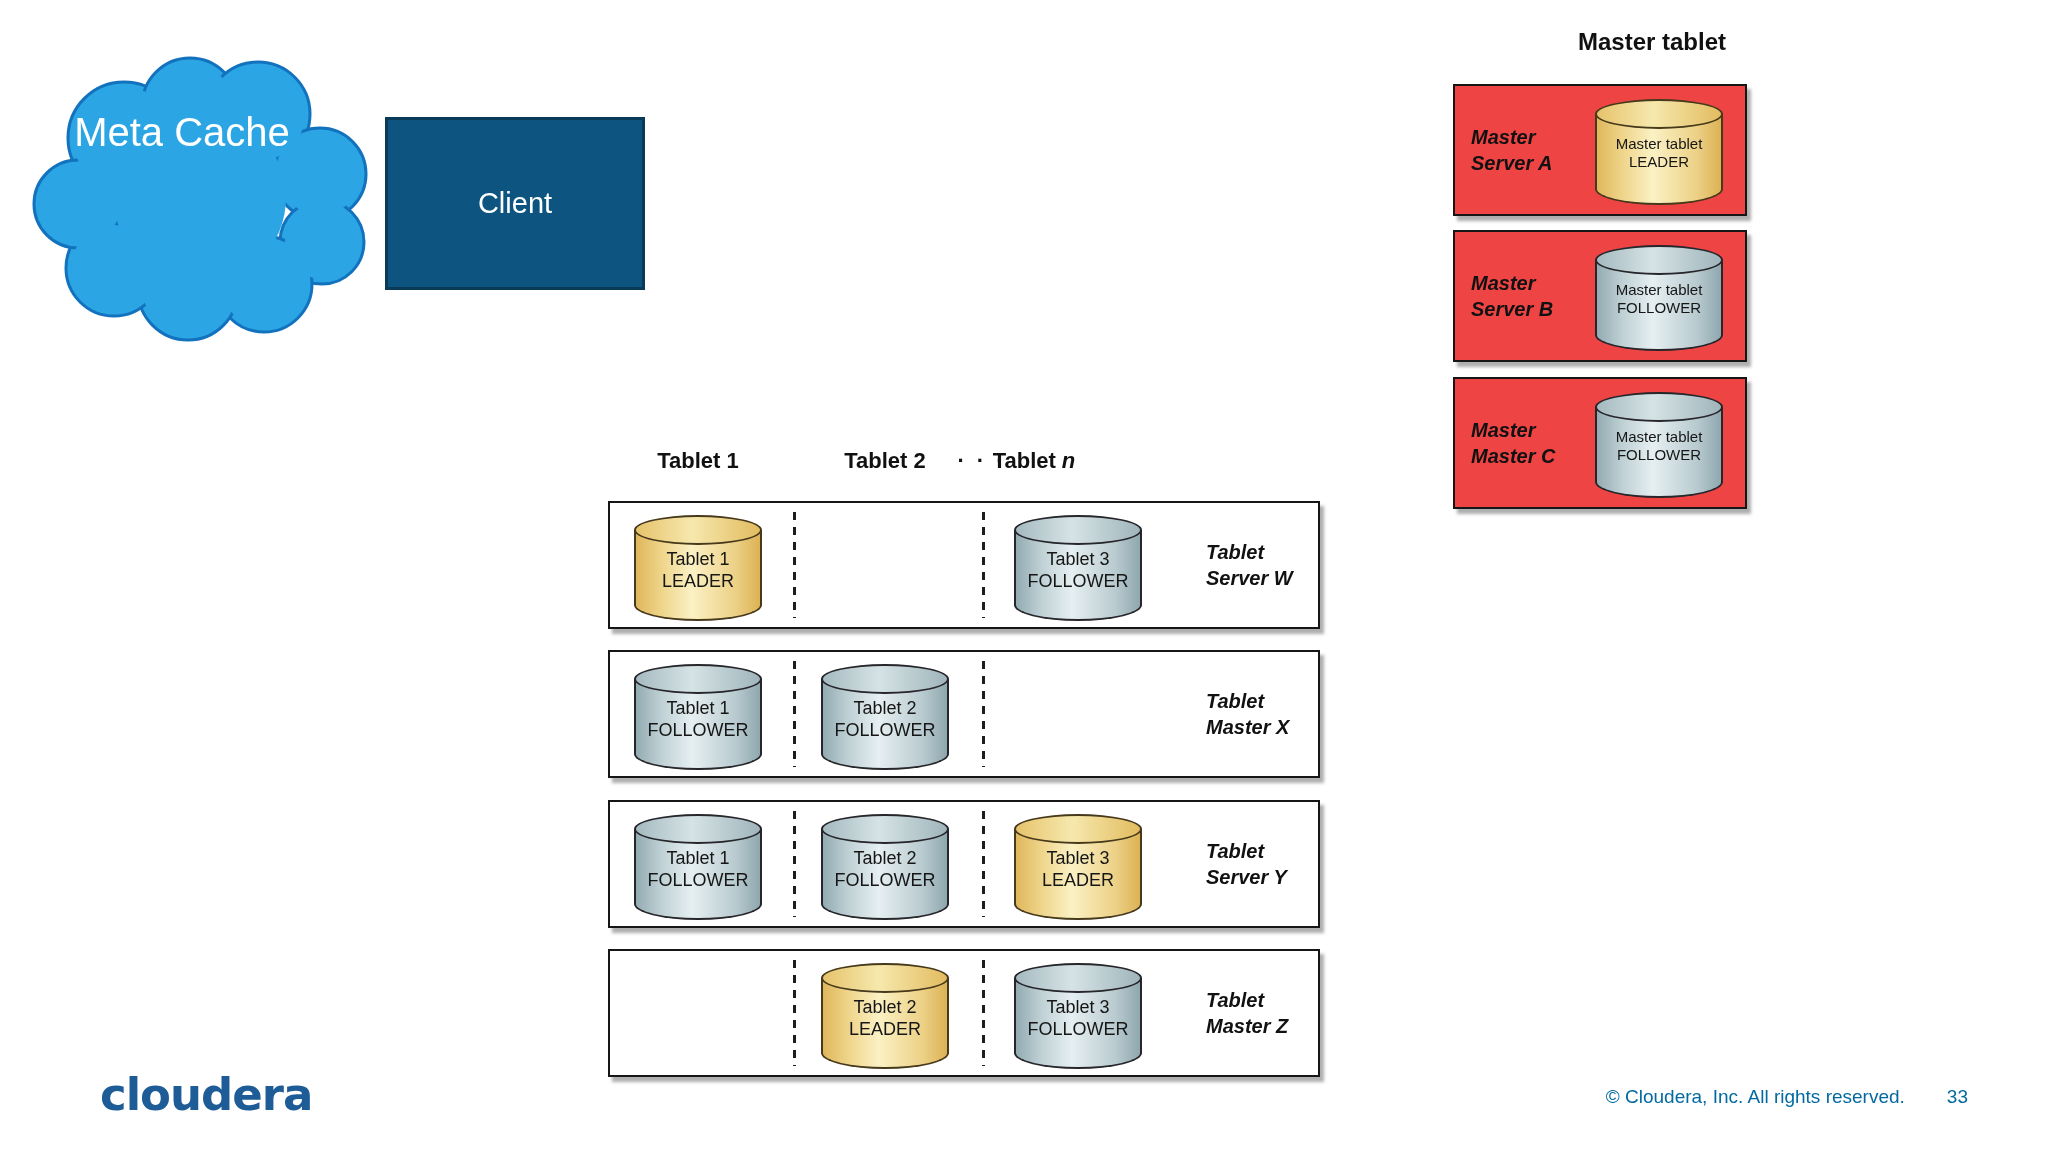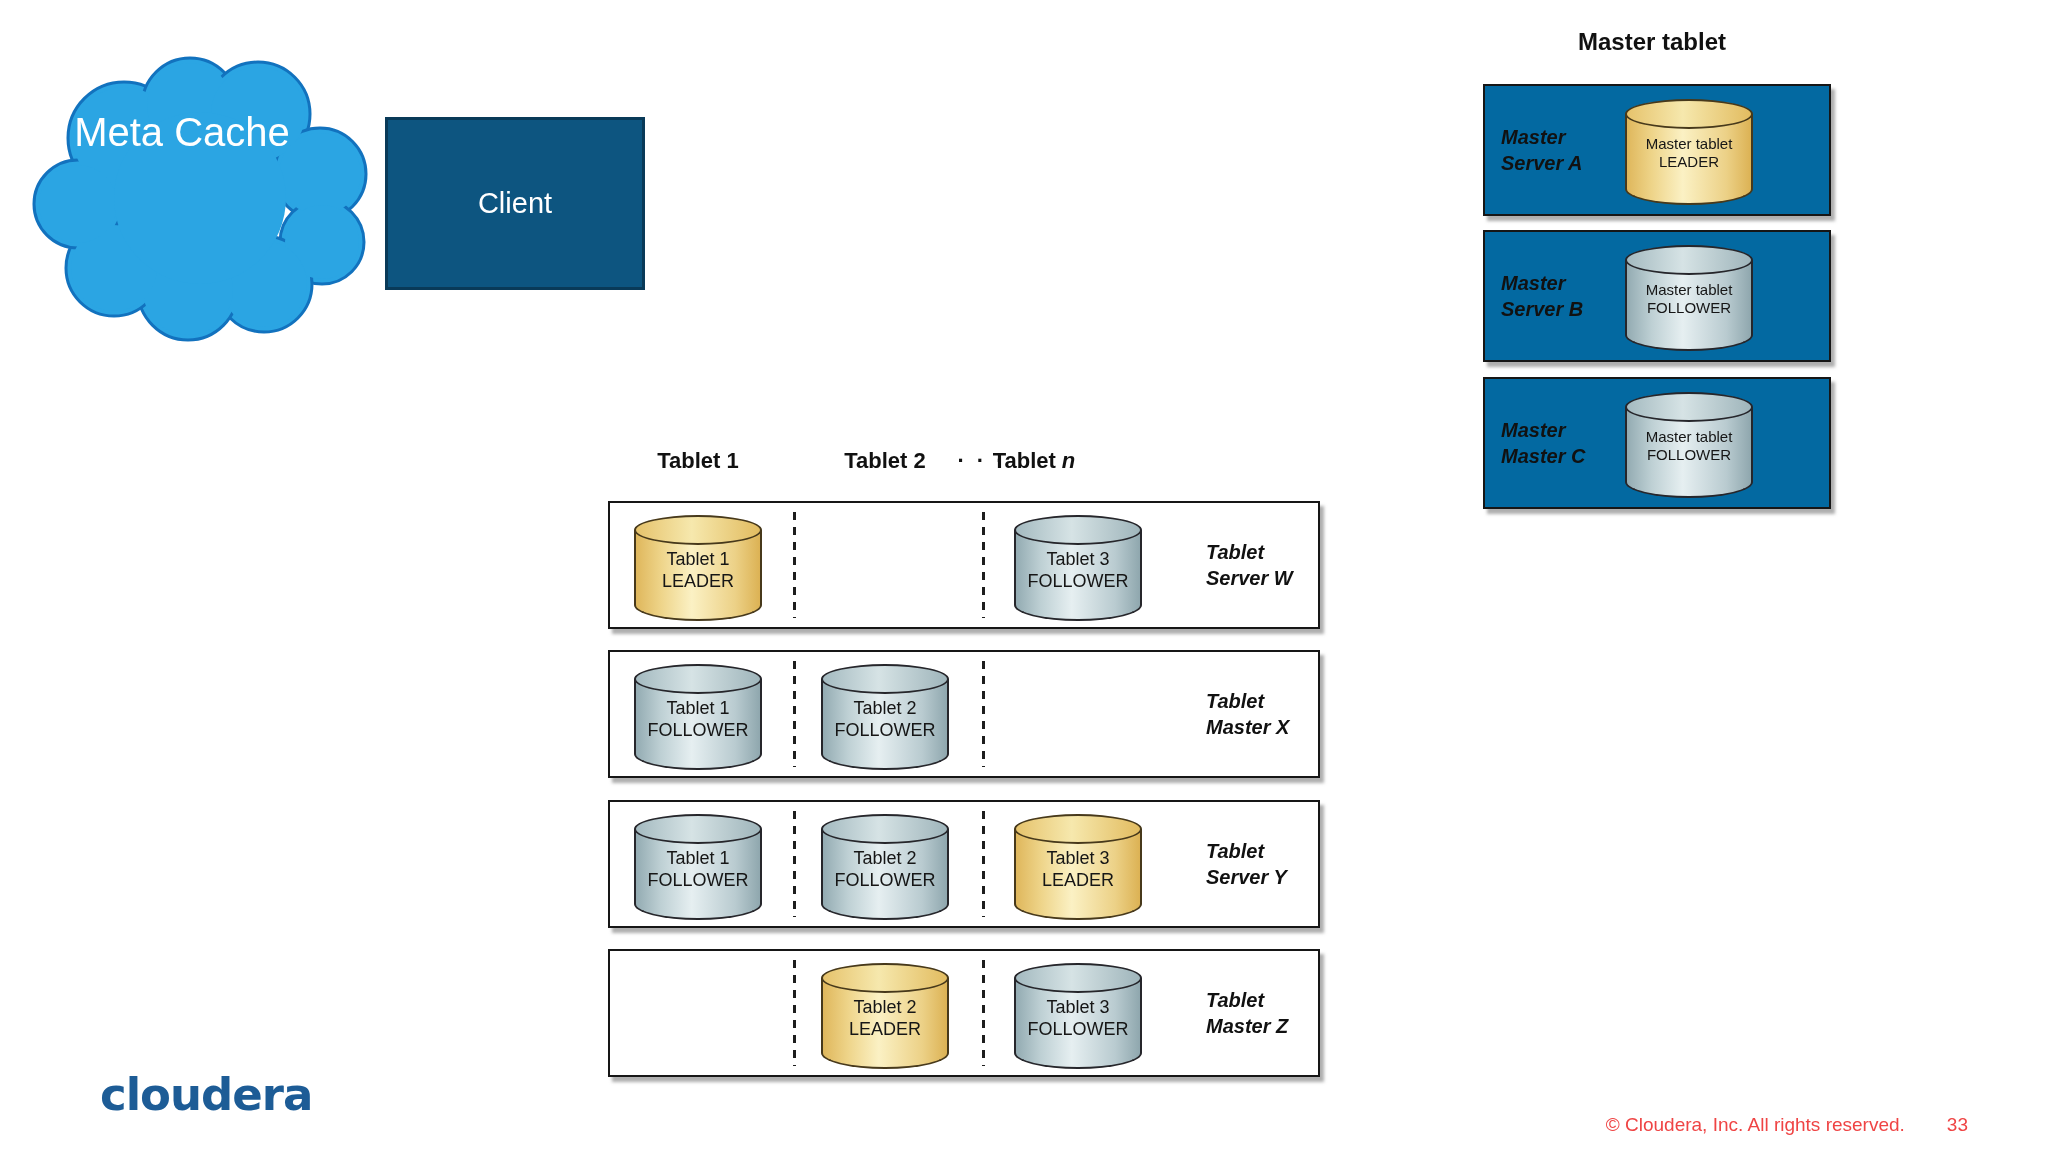--- a/index.html
+++ b/index.html
@@ -11,23 +11,23 @@
 
   
   .client-box{position:absolute;left:385px;top:117px;width:260px;height:173px;
               background:#0d5580;border:3px solid #093a58;box-sizing:border-box;
               display:flex;align-items:center;justify-content:center;}
   .client-box .lbl{color:#fff;font-size:29px;}
 
   
   .mtitle{position:absolute;left:1652px;top:28px;transform:translateX(-50%);
           font-size:24px;font-weight:bold;white-space:nowrap;}
-  .mbox{position:absolute;left:1453px;width:348px;height:132px;background:#0369a1;
+  .mbox{position:absolute;left:1453px;width:294px;height:132px;background:#ef4444;
         border:2px solid #161616;box-sizing:border-box;
-        box-shadow:4px 5px 3px rgba(110,110,110,.55);margin-left:30px;}
+        box-shadow:4px 5px 3px rgba(110,110,110,.55);}
   .mbox.a{top:84px}.mbox.b{top:230px}.mbox.c{top:377px}
   .mlabel{position:absolute;left:16px;top:50%;transform:translateY(-50%);
           font-weight:bold;font-style:italic;font-size:20px;line-height:1.3;}
   .mlabel span{display:block;}
   .mbox .cyl{left:140px;top:13px;}
   .mbox .cyl-label{font-size:15px;top:36px;}
 
   
   .cyl{position:absolute;width:128px;height:106px;}
   .cyl-top{position:absolute;left:0;top:0;width:128px;height:30px;border-radius:50%;
@@ -63,21 +63,21 @@
   .trow .cyl{top:12px;}
   .c1{left:24px}.c2{left:211px}.c3{left:404px}
   .rowlabel{position:absolute;left:596px;top:50%;transform:translateY(-50%);
             font-weight:bold;font-style:italic;font-size:20px;line-height:1.3;}
   .rowlabel span{display:block;}
 
   
   .logo{position:absolute;left:84px;top:1068px;font-family:"DejaVu Sans",sans-serif;
         font-weight:bold;font-size:45px;color:#1d5c96;letter-spacing:-1px;margin-left:16px;}
   .footer-right{position:absolute;right:80px;top:1086px;display:flex;gap:42px;
-                font-size:19px;color:#ef4444;align-items:baseline;margin-top:28px;}
+                font-size:19px;color:#0369a1;align-items:baseline;}
 </style>
 </head>
 <body>
 
 <div class="slide">
 
   <div class="cloud-wrap">
     <svg width="340" height="300" viewBox="0 0 340 300">
       <g stroke="#1272BE" stroke-width="3" fill="#2BA5E3">
         <circle cx="92" cy="92" r="56"></circle>

